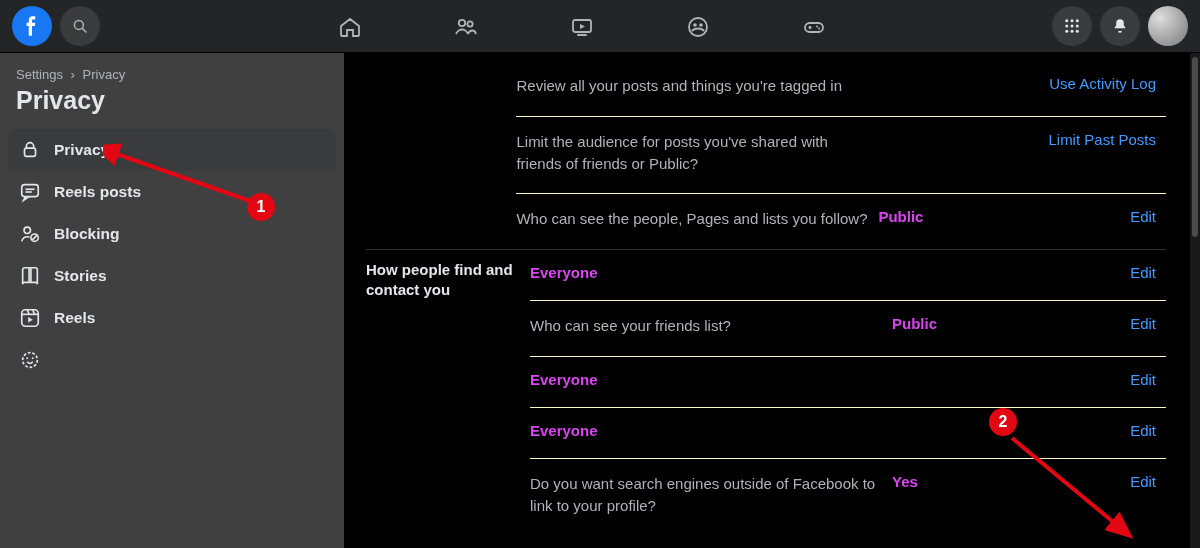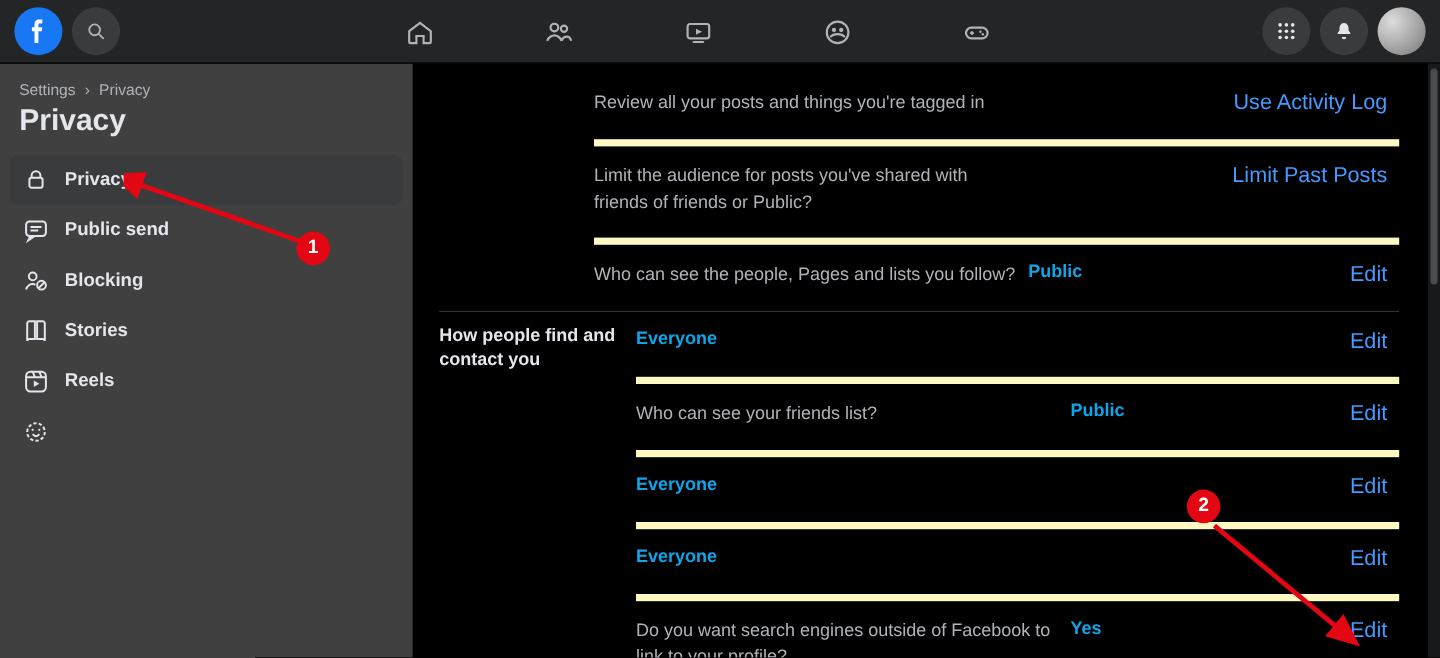--- a/index.html
+++ b/index.html
@@ -28,24 +28,24 @@
   .side-icon { width:24px; display:flex; align-items:center; justify-content:center; color:#e4e6eb; }
   .side-icon svg { width:22px; height:22px; }
 
   .content { flex:1; background:#000; position:relative; display:flex; }
   .content-inner { width:800px; margin-left:22px; padding-top:8px; }
   .section { display:flex; border-bottom:1px solid #2f3031; }
   .section:last-child { border-bottom:none; }
   .sec-head { width:164px; padding:10px 0 10px 0; color:#e4e6eb; font-weight:700; font-size:15px; line-height:1.35; }
   .sec-body { flex:1; }
   .row { display:flex; align-items:flex-start; padding:14px 0 18px 0; border-bottom:1px solid rgba(47,48,49,0.0); }
-  .sec-body .row + .row { border-top:6px solid #fef9c3; }
+  .sec-body .row + .row { border-top:1px solid #fef9c3; }
   .row .q { width:362px; color:#b0b3b8; font-size:15px; line-height:1.45; padding-right:8px; }
-  .row .v { width:170px; color:#0ea5e9; font-weight:700; font-size:15px; }
-  .row .a { margin-left:auto; color:#4599ff; font-size:18px; cursor:pointer; padding-right:10px; white-space:nowrap; }
+  .row .v { width:170px; color:#d946ef; font-weight:700; font-size:15px; }
+  .row .a { margin-left:auto; color:#4599ff; font-size:15px; cursor:pointer; padding-right:10px; white-space:nowrap; }
 
   
   .vscroll { position:absolute; right:0; top:0; width:10px; height:100%; background:#18191a; }
   .vthumb { position:absolute; right:2px; top:4px; width:6px; height:180px; background:#4a4b4c; border-radius:3px; }
 
   
   .badge { position:absolute; width:28px; height:28px; border-radius:50%; background:#e30613; color:#fff; font-weight:700; font-size:16px; display:flex; align-items:center; justify-content:center; z-index:50; }
   .arrow { position:absolute; z-index:45; pointer-events:none; }
 </style>
 </head>
@@ -149,21 +149,21 @@
     </div>
     <div class="side-item">
       <span class="side-icon">
           <svg viewBox="0 0 24 24">
             <rect x="3" y="4" width="18" height="13" rx="3" fill="none" stroke="currentColor" stroke-width="1.8"></rect>
             <path d="M7 17l-2 4 6-4" fill="none" stroke="currentColor" stroke-width="1.8"></path>
             <line x1="7" y1="9" x2="17" y2="9" stroke="currentColor" stroke-width="1.8"></line>
             <line x1="7" y1="12" x2="14" y2="12" stroke="currentColor" stroke-width="1.8"></line>
           </svg>
         </span>
-      <span>Public send</span>
+      <span>Reels posts</span>
     </div>
     <div class="side-item">
       <span class="side-icon">
           <svg viewBox="0 0 24 24">
             <circle cx="9" cy="8" r="3.5" fill="none" stroke="currentColor" stroke-width="1.8"></circle>
             <path d="M3 20c1-3.5 4-5 6-5 .8 0 1.7.2 2.5.5" fill="none" stroke="currentColor" stroke-width="1.8"></path>
             <circle cx="17" cy="16" r="4" fill="none" stroke="currentColor" stroke-width="1.8"></circle>
             <line x1="14.3" y1="18.7" x2="19.7" y2="13.3" stroke="currentColor" stroke-width="1.8"></line>
           </svg>
         </span>

